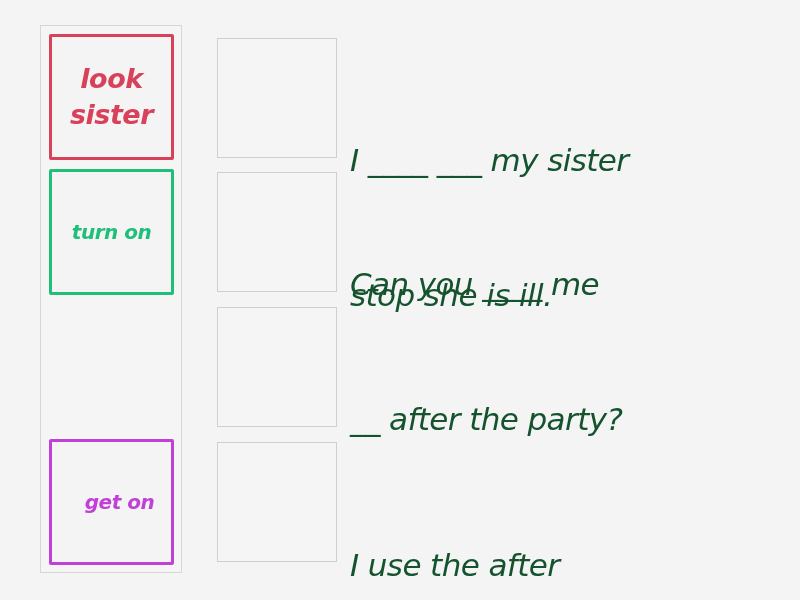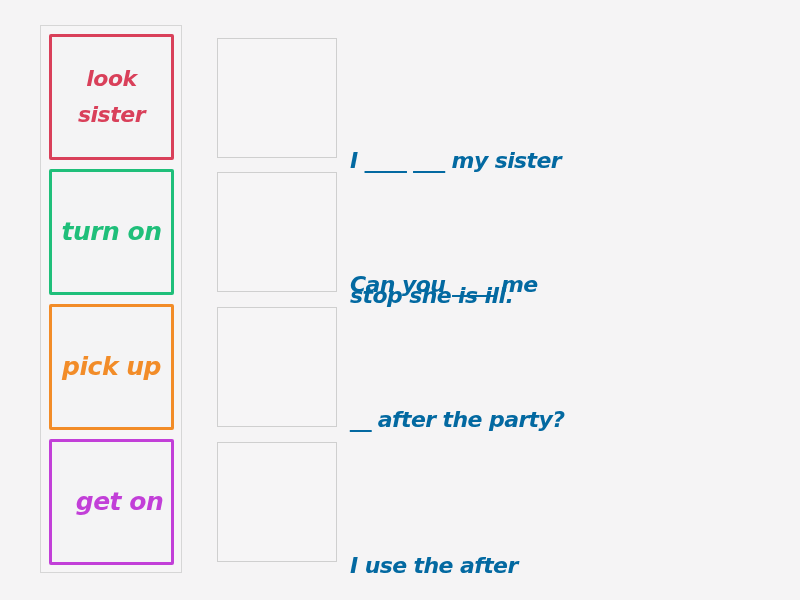--- a/index.html
+++ b/index.html
@@ -39,45 +39,45 @@
       display: flex;
       align-items: center;
       justify-content: center;
       text-align: center;
       cursor: grab;
     }
     .card-label {
       font-family: "DejaVu Sans", sans-serif;
       font-style: italic;
       font-weight: bold;
-      font-size: 25px;
+      font-size: 20px;
       line-height: 36px;
       letter-spacing: -0.5px;
     }
     .card-label.two-line {
-      font-size: 22px;
+      font-size: 27px;
     }
     .slot {
       position: absolute;
       left: 217px;
       width: 120px;
       height: 120px;
       box-sizing: border-box;
       border: 1px solid #cfcfcf;
       background: #f6f5f6;
     }
     .prompt {
       position: absolute;
       left: 350px;
       width: 430px;
-      color: #0369a1;
+      color: #14532d;
       font-family: "DejaVu Sans", sans-serif;
       font-style: italic;
-      font-weight: bold;
-      font-size: 22px;
+      font-weight: normal;
+      font-size: 31px;
       line-height: 45px;
       letter-spacing: -0.6px;
       white-space: pre;
     }
   </style>
 </head>
 <body>
 
 <div class="stage">
 
@@ -87,23 +87,20 @@
     <div class="card-label two-line" style="color:#d9405a; line-height:36px;">
       <div>look</div>
       <div>sister</div>
     </div>
   </div>
 
   <div class="card" style="top:169px; border-color:#1fbf7a;">
     <div class="card-label" style="color:#1fbf7a;">turn on</div>
   </div>
 
-  <div class="card" style="top:304px; border-color:#f28c28;">
-    <div class="card-label" style="color:#f28c28;">pick up</div>
-  </div>
 
   <div class="card" style="top:439px; border-color:#c23fd8;">
     <div class="card-label" style="color:#c23fd8;margin-left:16px;">get on</div>
   </div>
 
   <div class="slot" style="top:38px;"></div>
   <div class="slot" style="top:172px;"></div>
   <div class="slot" style="top:307px;"></div>
   <div class="slot" style="top:442px;"></div>
 

